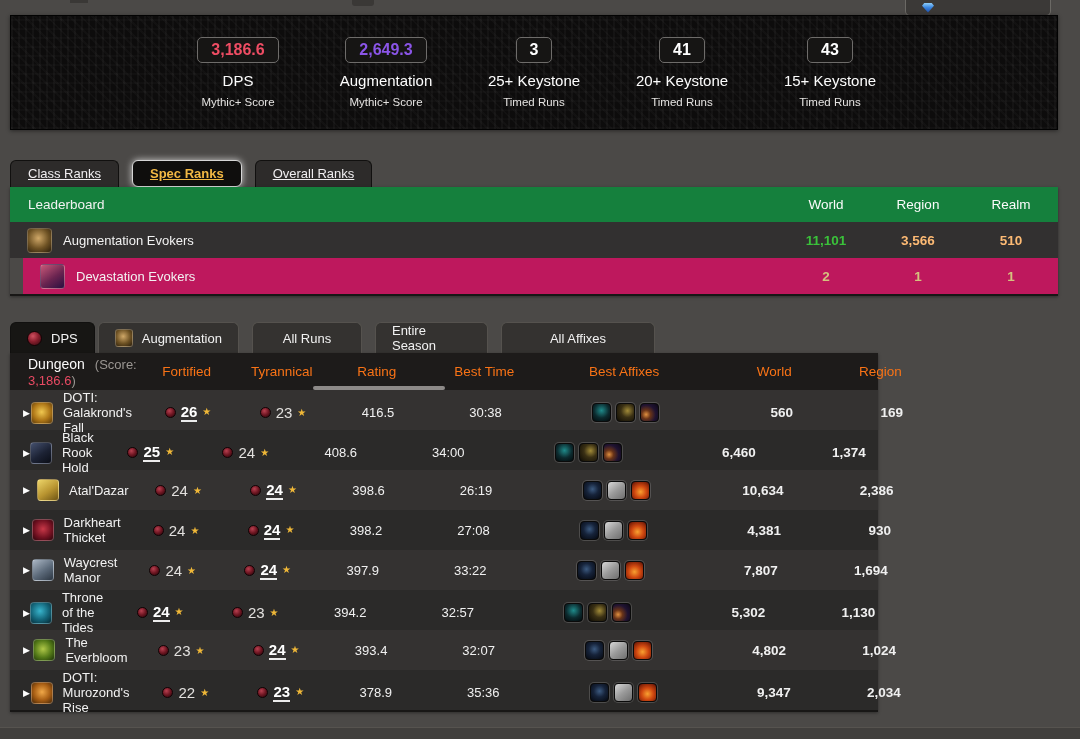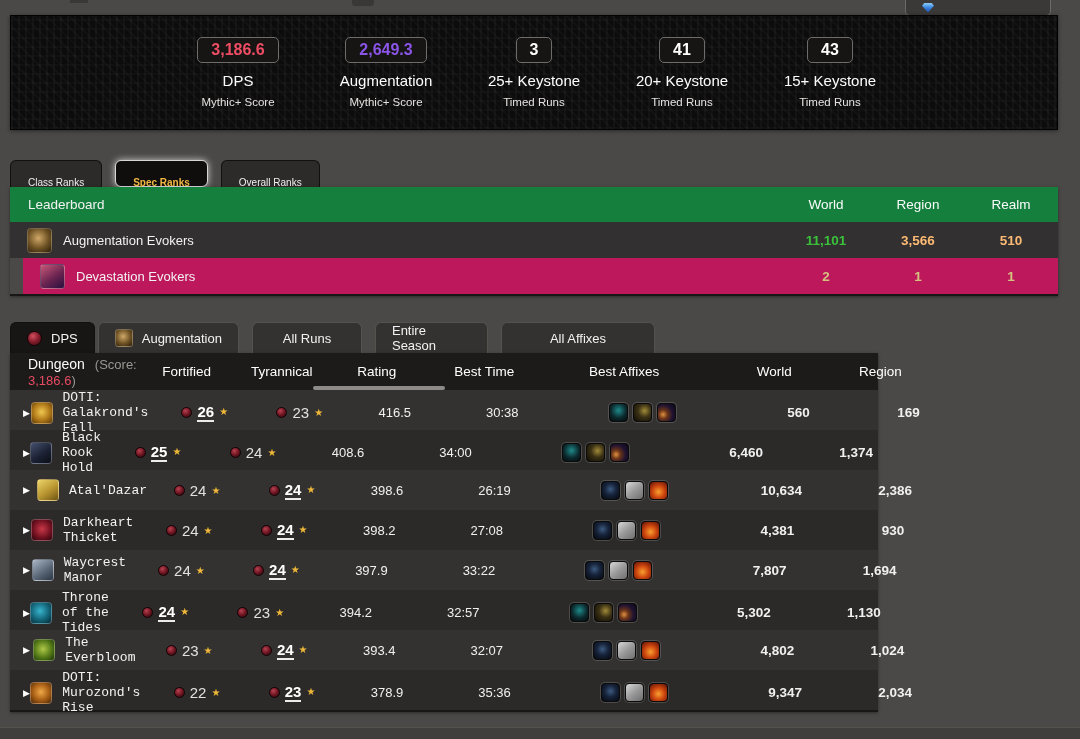--- a/index.html
+++ b/index.html
@@ -38,23 +38,24 @@
     background:#161514; border:1px solid #6e6c6a; border-radius:5px;
     font-size:16px; font-weight:bold; color:#fff;
   }
   .stat-value[data-tone="red"] { color:#ef4d64; }
   .stat-value[data-tone="purple"] { color:#8b55e8; }
   .stat-label { font-size:15px; color:#fdfdfd; margin-bottom:7px; }
   .stat-sub { font-size:11.5px; color:#e4e2e0; }
   
   .rank-tabs { position:absolute; left:10px; top:160px; height:27px; display:flex; gap:13px; align-items:flex-end; }
   .rtab {
-    height:27px; line-height:25px; padding:9px 17px; font-size:10px; color:#f0eef0;
+    height:27px; line-height:25px; padding:0 17px; font-size:13px; color:#f0eef0;
     background:#2d2b2a; border:1px solid #11100f; border-bottom:none; border-radius:6px 6px 0 0;
     cursor:pointer;
+    text-decoration:underline;
   }
   .rtab.active {
     background:#0f0e0d; border:1px solid #d6d6d6; border-radius:6px;
     box-shadow:0 0 7px rgba(255,255,255,.75);
     color:#f2b844; font-weight:bold;
   }
   
   .lb { position:absolute; left:10px; top:187px; width:1048px; border-bottom:2px solid #181716; box-shadow:0 1px 3px rgba(0,0,0,.4); }
   .lb-grid { display:grid; grid-template-columns:1fr 92px 92px 94px; align-items:center; }
   .lb-head { height:35px; background:#15803d; }
@@ -88,41 +89,41 @@
     border:1px solid #140305; }
   .aug18 { width:18px; height:18px; border-radius:3px; border:1px solid rgba(255,255,255,.25);
     background:radial-gradient(circle at 45% 40%, #d0a868 0%, #6e5224 55%, #2a1d0a 100%); }
   
   .dt { position:absolute; left:10px; top:353px; width:868px; border-bottom:2px solid #181716; box-shadow:0 1px 3px rgba(0,0,0,.4); }
   .dgrid { display:grid; grid-template-columns:1fr 100px 90px 100px 115px 165px 115px 108px; align-items:center; }
   .dt-head { height:37px; background:#1d1b1a; position:relative; }
   .dt-head-name { padding-left:18px; font-size:14px; color:#fbfbfb; }
   .score-wrap { font-size:13px; color:#9a9692; margin-left:10px; font-weight:normal; }
   .score-red { color:#e84a63; }
-  .dt-col { text-align:center; font-size:13.5px; color:#ffffff; }
+  .dt-col { text-align:center; font-size:13.5px; color:#f97316; }
   .dt-col.r, .dval.r { text-align:right; }
   .col-world-h { padding-right:30px; }
   .col-region-h { padding-right:28px; }
   .col-rating-h { position:relative; }
   .sort-bar { position:absolute; left:-14px; bottom:-11px; width:132px; height:4px; background:#8d8a88; border-radius:2px; }
   .drow { height:40px; cursor:pointer; }
   .drow.odd { background:#343231; }
   .drow.even { background:#2b2a29; }
   .dname-cell { display:flex; align-items:center; padding-left:13px; }
   .arrow { font-size:9px; color:#fdfdfd; width:14px; }
   .dicon { width:22px; height:22px; border-radius:4px; border:1px solid rgba(255,255,255,.25); flex:0 0 auto; }
   [data-icon="doti-gf"] { background:radial-gradient(circle at 48% 45%, #f0c850 0%, #b07818 55%, #5a3808 100%); }
   [data-icon="brh"] { background:linear-gradient(145deg,#44506e 0%, #1c2234 55%, #0a0d16 100%); }
   [data-icon="atal"] { background:linear-gradient(145deg,#ecd468 0%, #b89430 55%, #6e5414 100%); }
   [data-icon="dht"] { background:radial-gradient(circle at 50% 45%, #c83848 0%, #701020 60%, #2e060c 100%); }
   [data-icon="waycrest"] { background:linear-gradient(145deg,#aab6c4 0%, #5c6a7a 55%, #2c3642 100%); }
   [data-icon="tott"] { background:radial-gradient(circle at 45% 40%, #38b4cc 0%, #136478 55%, #052832 100%); }
   [data-icon="everbloom"] { background:radial-gradient(circle at 45% 45%, #b0c848 0%, #547a18 55%, #1e3408 100%); }
   [data-icon="doti-mr"] { background:radial-gradient(circle at 50% 45%, #f0a848 0%, #a85e14 55%, #4a2806 100%); }
-  .dname { font-size:13px; color:#f2f2f2; margin-left:10px;font-family:Liberation Mono, monospace; }
+  .dname { font-size:13px; color:#f2f2f2; margin-left:10px; }
   .kcell { display:flex; align-items:center; justify-content:center; gap:5px; }
   .korb { width:11px; height:11px; border-radius:50%;
     background:radial-gradient(circle at 38% 32%, #b84050 0%, #6e1622 50%, #200408 100%);
     border:1px solid #120204; flex:0 0 auto; }
   .klevel { font-size:15px; color:#e2e0de; }
   .klevel.best { font-weight:bold; color:#ffffff; border-bottom:2px solid #ececec; }
   .kstar { font-size:10px; color:#f0b838; align-self:flex-start; margin-top:3px; }
   .dval { font-size:13px; color:#f0f0f0; text-align:center; }
   .dval.num { font-size:13.5px; font-weight:600; }
   .col-world { padding-right:30px; }

